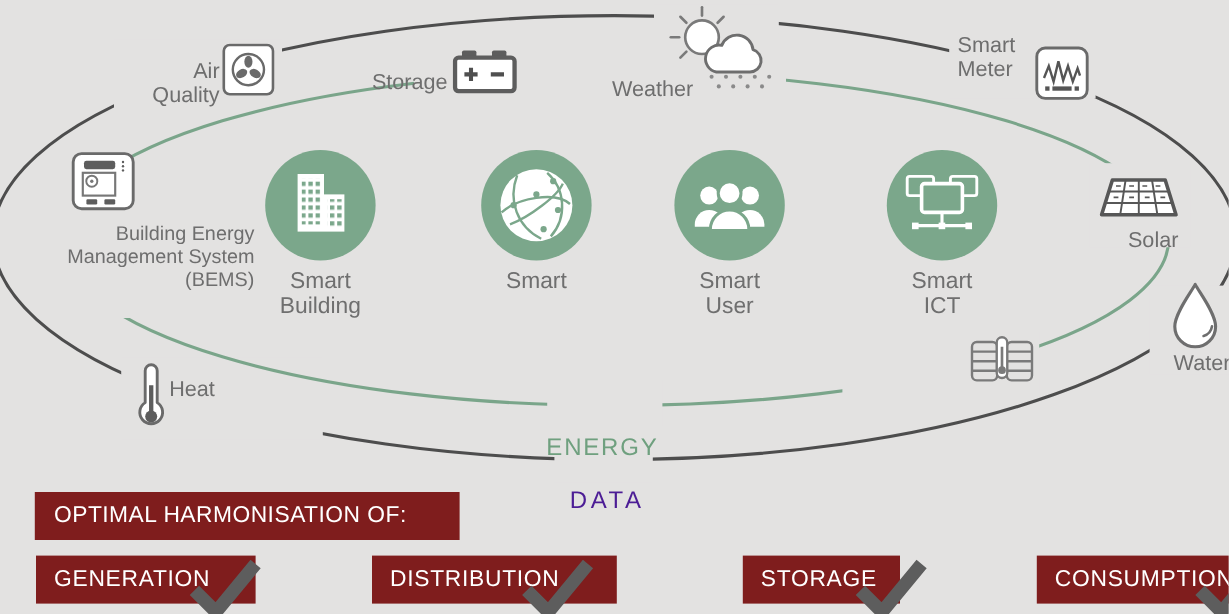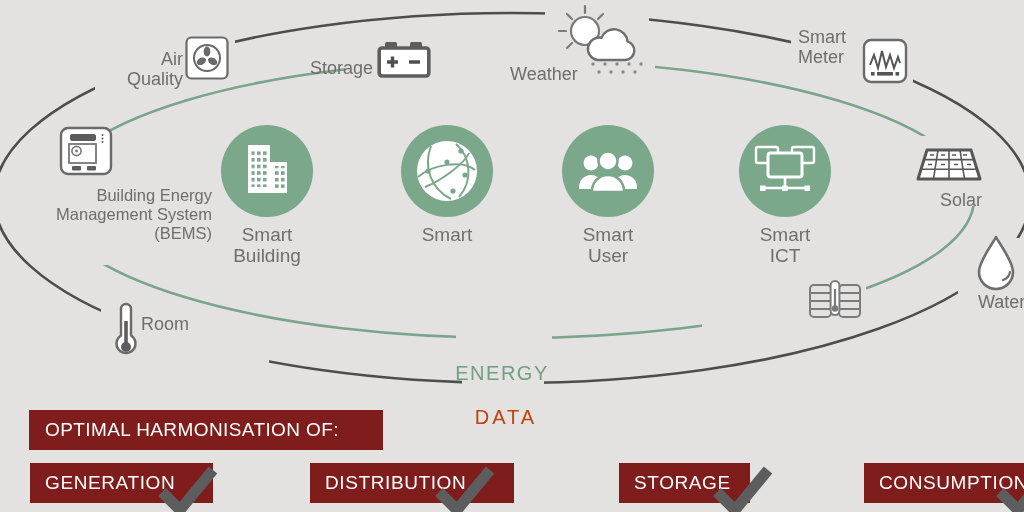--- a/index.html
+++ b/index.html
@@ -145,21 +145,21 @@
     <line x1="29" y1="11" x2="29" y2="28" stroke="#7a7a7a" stroke-width="2.2"></line>
     <circle cx="29" cy="30.5" r="3.2" fill="#7a7a7a"></circle>
   </svg>
 
   <svg class="abs" style="left:113px;top:301px" width="26" height="58">
     <path d="M8,8 a5,5 0 0 1 10,0 v26.5 a9.5,9.5 0 1 1 -10,0 z" fill="#fff" stroke="#6a6a6a" stroke-width="2.4" stroke-linejoin="round"></path>
     <line x1="13" y1="20" x2="13" y2="42" stroke="#5d5d5d" stroke-width="3.6"></line>
     <circle cx="13" cy="46" r="5" fill="#5d5d5d"></circle>
   </svg>
   <div class="abs plabel" style="left:141px;top:314px;width:132px">
-    <div>Room</div>
+    <div>Heat</div>
   </div>
 
   <svg class="abs" style="left:59px;top:126px" width="54" height="50">
     <rect x="2" y="2" width="50" height="46" rx="7" fill="#fff" stroke="#6a6a6a" stroke-width="2.4"></rect>
     <rect x="11" y="8" width="26" height="7" rx="2" fill="#5d5d5d"></rect>
     <g fill="#5d5d5d">
       <circle cx="43.5" cy="9" r="1"></circle>
         <circle cx="43.5" cy="12.5" r="1"></circle>
         <circle cx="43.5" cy="16" r="1"></circle>
     </g>
@@ -245,21 +245,21 @@
       <rect x="43.2" y="60.5" width="5.5" height="5.5" fill="#fff"></rect>
       <rect x="65.5" y="60.5" width="5.5" height="5.5" fill="#fff"></rect>
     </svg>
   </div>
   <div class="abs nlabel" style="left:715px;top:224px">
     <div>Smart</div>
     <div>ICT</div>
   </div>
 
   <div class="abs ring-label" style="left:454px;top:322px;width:96px;color:#6fa07f;letter-spacing:1.5px">ENERGY</div>
-  <div class="abs ring-label" style="left:462px;top:366px;width:88px;color:#c2410c;letter-spacing:3px">DATA</div>
+  <div class="abs ring-label" style="left:462px;top:366px;width:88px;color:#4c1d95;letter-spacing:3px">DATA</div>
 
   <div class="abs banner" style="left:29px;top:410px;width:354px;height:40px">
     <span>OPTIMAL HARMONISATION OF:</span>
   </div>
 
   <div class="abs cat" style="left:30px;top:463px;width:183px">
     <span>GENERATION</span>
   </div>
   <svg class="abs" style="left:155px;top:466px" width="64" height="52">
     <polyline points="7,26 25,44 58,4" fill="none" stroke="#5d5d5d" stroke-width="11"></polyline>

